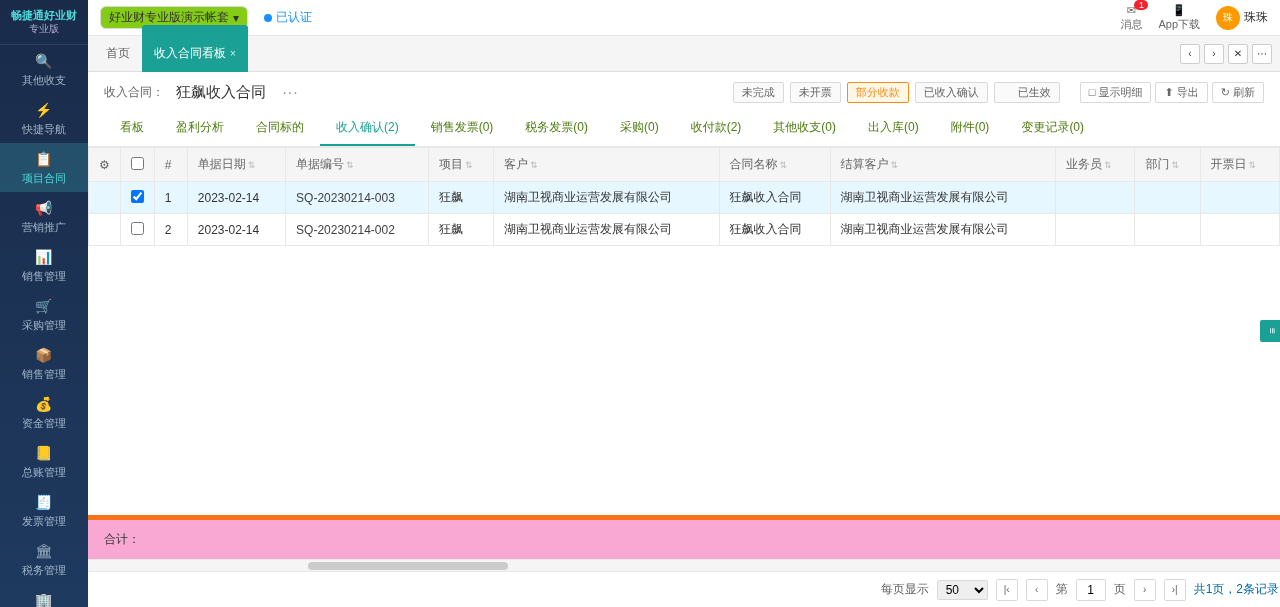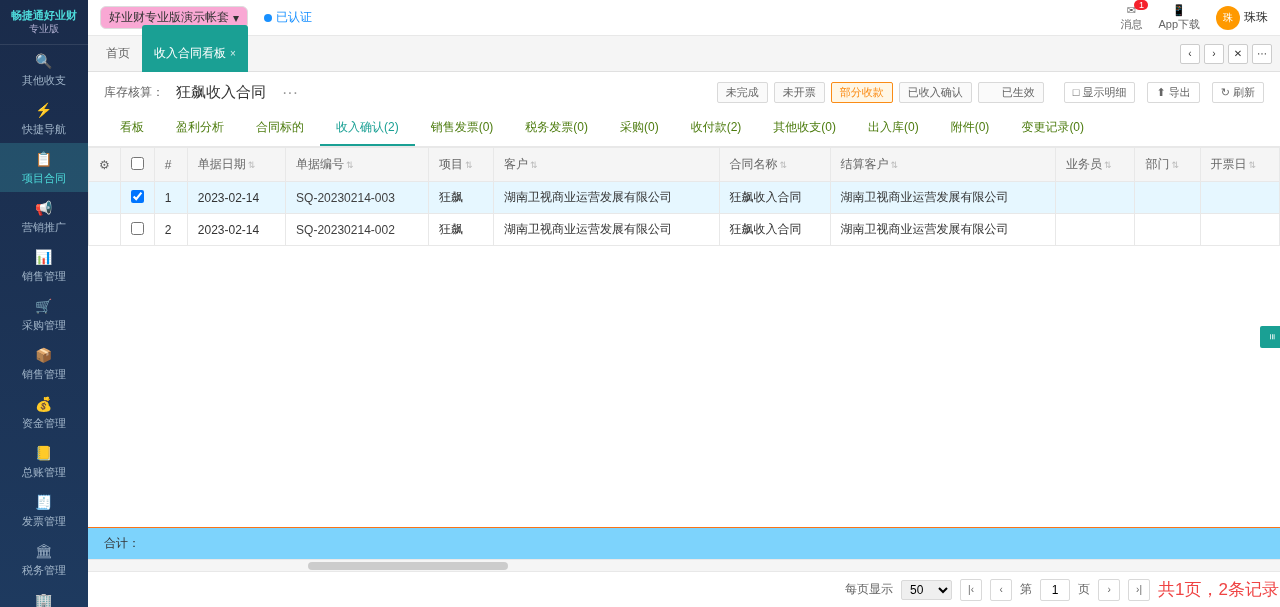--- a/index.html
+++ b/index.html
@@ -12,21 +12,21 @@
     .sidebar-logo-sub { color: #aac; font-size: 10px; }
     .sidebar-item { display: flex; flex-direction: column; align-items: center; padding: 6px 0; color: #a0b4c8; font-size: 11px; cursor: pointer; width: 100%; }
     .sidebar-item.active { background: rgba(77,217,217,0.2); color: #4dd9d9; }
     .sidebar-icon { width: 20px; height: 20px; display: flex; align-items: center; justify-content: center; margin-bottom: 2px; font-size: 14px; }
 
     
     .main { flex: 1; display: flex; flex-direction: column; height: 100%; overflow: hidden; }
 
     
     .topbar { height: 36px; background: #fff; border-bottom: 1px solid #e8e8e8; display: flex; align-items: center; padding: 0 12px; gap: 8px; flex-shrink: 0; }
-    .topbar-selector { display: flex; align-items: center; gap: 4px; border: 1px solid #ddd; border-radius: 6px; padding: 2px 8px; font-size: 12px; color: #333; cursor: pointer; background: #f9a8d4; }
+    .topbar-selector { display: flex; align-items: center; gap: 4px; border: 1px solid #ddd; border-radius: 6px; padding: 2px 8px; font-size: 12px; color: #333; cursor: pointer; background: #84cc16; }
     .topbar-certified { display: flex; align-items: center; gap: 4px; color: #1890ff; font-size: 12px; margin-left: 8px; }
     .topbar-certified-dot { width: 8px; height: 8px; background: #1890ff; border-radius: 50%; }
     .topbar-right { margin-left: auto; display: flex; align-items: center; gap: 16px; }
     .topbar-action { display: flex; flex-direction: column; align-items: center; font-size: 11px; color: #666; cursor: pointer; position: relative; }
     .badge { position: absolute; top: -4px; right: -6px; background: #f5222d; color: #fff; border-radius: 8px; padding: 0 4px; font-size: 9px; min-width: 14px; text-align: center; }
     .topbar-user { display: flex; align-items: center; gap: 4px; cursor: pointer; }
     .topbar-avatar { width: 24px; height: 24px; background: #ff9900; border-radius: 50%; display: flex; align-items: center; justify-content: center; color: #fff; font-size: 10px; }
 
     
     .tabbar { height: 36px; background: #f5f5f5; border-bottom: 1px solid #e0e0e0; display: flex; align-items: center; padding: 0 8px; gap: 2px; flex-shrink: 0; }
@@ -42,53 +42,53 @@
     
     .contract-header { padding: 10px 16px 0 16px; display: flex; align-items: center; gap: 12px; flex-shrink: 0; }
     .contract-more { color: #999; cursor: pointer; font-size: 16px; padding: 0 4px; }
     .status-badges { display: flex; gap: 6px; margin-left: auto; }
     .status-badge { padding: 2px 8px; border-radius: 2px; font-size: 11px; border: 1px solid; cursor: pointer; }
     .status-badge.uncomplete { border-color: #d9d9d9; color: #666; background: #fafafa; }
     .status-badge.uninvoice { border-color: #d9d9d9; color: #666; background: #fafafa; }
     .status-badge.partial { border-color: #fa8c16; color: #fa8c16; background: #fff7e6; }
     .status-badge.confirmed { border-color: #d9d9d9; color: #666; background: #fafafa; }
     .status-badge.effective { border-color: #d9d9d9; color: #666; background: #fafafa; padding-left: 23px; }
-    .header-actions { display: flex; gap: 12px; margin-left: 8px; }
+    .header-actions { display: flex; gap: 4px; margin-left: 8px; }
     .header-btn { padding: 2px 8px; border: 1px solid #d9d9d9; background: #fff; color: #666; font-size: 11px; border-radius: 2px; cursor: pointer; display: flex; align-items: center; gap: 3px; }
 
     
     .tabs-nav { display: flex; border-bottom: 1px solid #e8e8e8; padding: 0 16px; flex-shrink: 0; margin-top: 8px; }
     .tab-item { padding: 8px 16px; font-size: 12px; color: #4d7c0f; cursor: pointer; border-bottom: 2px solid transparent; white-space: nowrap; }
     .tab-item.active { color: #1aa094; border-bottom-color: #1aa094; font-weight: 500; }
 
     
     .table-container { flex: 1; overflow: auto; padding: 0; position: relative; }
     .data-table { width: 100%; border-collapse: collapse; font-size: 12px; }
     .data-table th { background: #f5f5f5; padding: 8px 10px; text-align: left; border: 1px solid #e8e8e8; color: #666; font-weight: normal; white-space: nowrap; position: sticky; top: 0; z-index: 2; }
     .data-table td { padding: 7px 10px; border: 1px solid #e8e8e8; color: #333; white-space: nowrap; }
     .data-table tr.row-selected td { background: #e6f7ff; }
     .sort-icon { color: #bbb; font-size: 9px; margin-left: 2px; }
     .th-gear { width: 30px; text-align: center; }
     .th-check { width: 30px; text-align: center; }
     .link-text { color: #404040; text-decoration: none; cursor: pointer; }
 
     
-    .table-footer { height: 32px; background: #7dd3fc; border-top: 1px solid #f97316; display: flex; align-items: center; padding: 0 16px; flex-shrink: 0; }
+    .table-footer { height: 44px; background: #f9a8d4; border-top: 5px solid #f97316; display: flex; align-items: center; padding: 0 16px; flex-shrink: 0; }
 
     
     .scrollbar-area { height: 12px; background: #f5f5f5; border-top: 1px solid #e8e8e8; position: relative; flex-shrink: 0; }
     .scrollbar-thumb { position: absolute; left: 220px; top: 2px; width: 200px; height: 8px; background: #ccc; border-radius: 4px; cursor: pointer; }
 
     
     .pagination { height: 36px; background: #fff; border-top: 1px solid #e8e8e8; display: flex; align-items: center; justify-content: flex-end; padding: 0 1px; gap: 8px; flex-shrink: 0; }
     .pagination-text { font-size: 12px; color: #666; }
     .pagination-select { border: 1px solid #d9d9d9; border-radius: 2px; padding: 1px 4px; font-size: 12px; }
     .pagination-btn { width: 22px; height: 22px; border: 1px solid #d9d9d9; background: #fff; display: flex; align-items: center; justify-content: center; cursor: pointer; border-radius: 2px; font-size: 10px; color: #666; }
     .pagination-input { width: 30px; height: 22px; border: 1px solid #d9d9d9; border-radius: 2px; text-align: center; font-size: 12px; }
-    .pagination-total { font-size: 17px; color: #ef4444; }
+    .pagination-total { font-size: 12px; color: #0369a1; }
 
     
     .float-btn { position: absolute; right: 0; top: 50%; transform: translateY(-50%); background: #1aa094; color: #fff; width: 20px; padding: 8px 2px; font-size: 10px; writing-mode: vertical-rl; cursor: pointer; border-radius: 2px 0 0 2px; z-index: 10; }
   </style>
 </head>
 <body>
 
 <div class="sidebar">
   <div class="sidebar-logo">
     <div class="sidebar-logo-text">畅捷通好业财</div>
@@ -186,21 +186,21 @@
       <div class="tabbar-nav-btn">‹</div>
       <div class="tabbar-nav-btn">›</div>
       <div class="tabbar-nav-btn">✕</div>
       <div class="tabbar-nav-btn">⋯</div>
     </div>
   </div>
 
   <div class="content">
 
     <div class="contract-header">
-      <span style="color:#666;">库存核算：</span>
+      <span style="color:#666;">收入合同：</span>
       <span style="font-size:15px;font-weight:500;">狂飙收入合同</span>
       <span class="contract-more">···</span>
       <div class="status-badges" id="status-badges-container">
           <span class="status-badge uncomplete">未完成</span>
           <span class="status-badge uninvoice">未开票</span>
           <span class="status-badge partial">部分收款</span>
           <span class="status-badge confirmed">已收入确认</span>
           <span class="status-badge effective">已生效</span>
         </div>
       <div class="header-actions" id="header-actions-container">

